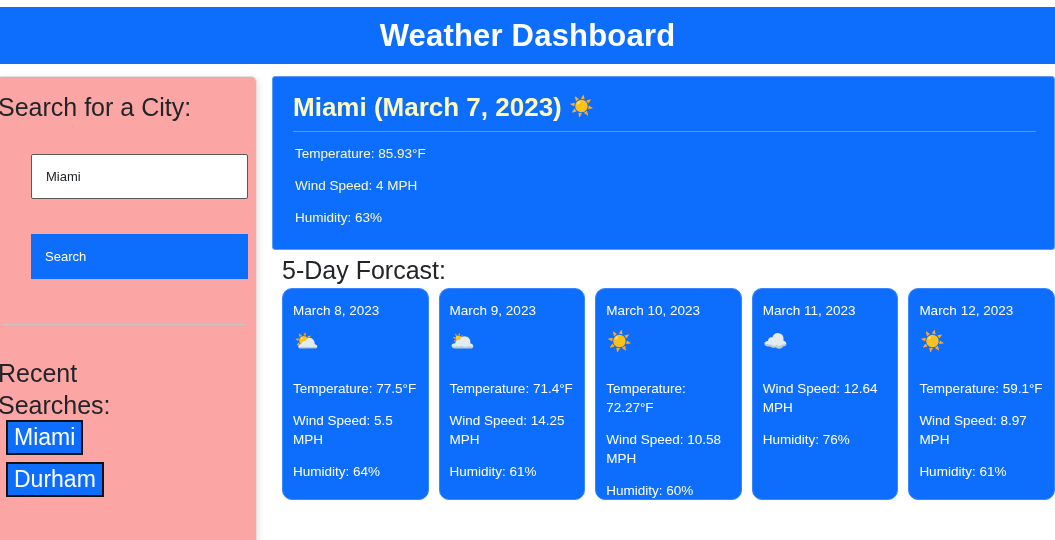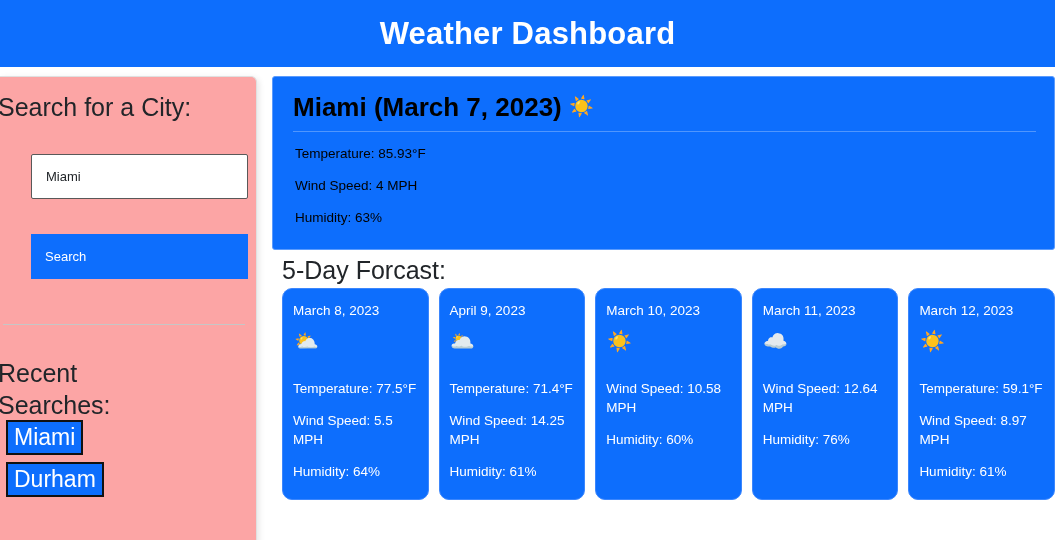--- a/index.html
+++ b/index.html
@@ -7,22 +7,22 @@
     margin: 0; padding: 0;
     width: 1055px; height: 540px;
     background: #ffffff;
     font-family: "Liberation Sans", sans-serif;
     overflow: hidden;
   }
   #app { position: relative; width: 1055px; height: 540px; }
 
   
   .header {
-    position: absolute; left: 0; top: 0;
-    width: 1055px; height: 67px;
+    position: absolute; left: 0; top: 7px;
+    width: 1055px; height: 57px;
     background: #0d6efd;
     display: flex; align-items: center; justify-content: center;
   }
   .header-title {
     color: #ffffff;
     font-size: 31px;
     font-weight: bold;
     letter-spacing: 0.2px;
     line-height: 1;
   }
@@ -105,21 +105,21 @@
 
   
   .main { position: absolute; left: 272px; top: 76px; width: 783px; }
 
   .current-card {
     position: relative;
     width: 783px; height: 174px;
     background: #0d6efd;
     border: 1px solid #5b9bfd;
     border-radius: 3px;
-    color: #000000;
+    color: #fef9c3;
   }
   .current-title {
     position: absolute; left: 20px; top: 15px;
     font-size: 26px;
     font-weight: bold;
     white-space: nowrap;
   }
   .current-icon { font-size: 20px; vertical-align: 3px; margin-left: 8px; }
   .current-divider {
     position: absolute; left: 20px; top: 54px;
@@ -223,33 +223,34 @@
         <div class="fc-date">March 8, 2023</div>
         <div class="fc-icon">⛅</div>
         <div class="fc-lines">
           <div class="fc-line">Temperature: 77.5°F</div>
           <div class="fc-line">Wind Speed: 5.5 MPH</div>
           <div class="fc-line">Humidity: 64%</div>
         </div>
       </div>
 
       <div class="forecast-card">
-        <div class="fc-date">April 9, 2023</div>
+        <div class="fc-date">March 9, 2023</div>
         <div class="fc-icon">🌥️</div>
         <div class="fc-lines">
           <div class="fc-line">Temperature: 71.4°F</div>
           <div class="fc-line">Wind Speed: 14.25 MPH</div>
           <div class="fc-line">Humidity: 61%</div>
         </div>
       </div>
 
       <div class="forecast-card">
         <div class="fc-date">March 10, 2023</div>
         <div class="fc-icon">☀️</div>
         <div class="fc-lines">
+          <div class="fc-line">Temperature: 72.27°F</div>
           <div class="fc-line">Wind Speed: 10.58 MPH</div>
           <div class="fc-line">Humidity: 60%</div>
         </div>
       </div>
 
       <div class="forecast-card">
         <div class="fc-date">March 11, 2023</div>
         <div class="fc-icon">☁️</div>
         <div class="fc-lines">
           <div class="fc-line">Wind Speed: 12.64 MPH</div>

